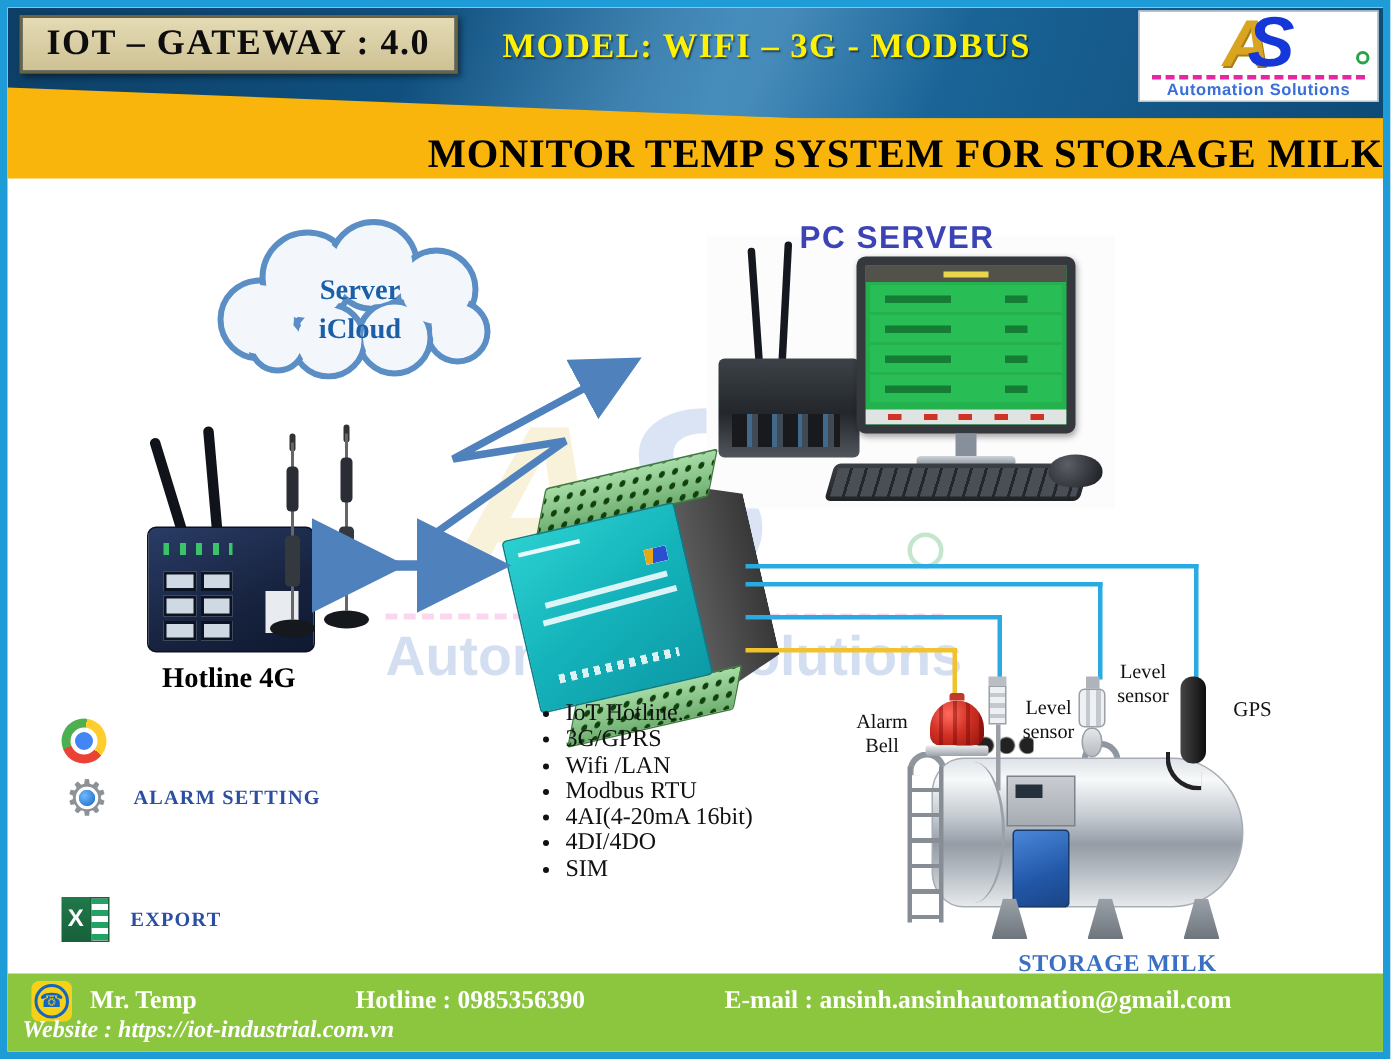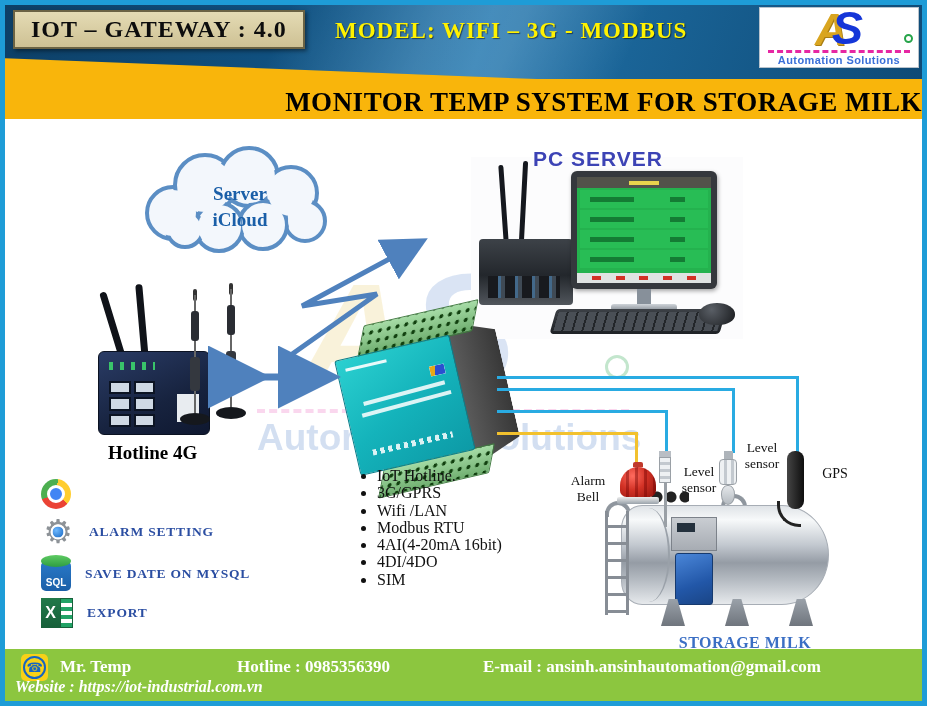--- a/index.html
+++ b/index.html
@@ -407,28 +407,20 @@
   </div>
   <div class="tank-label">STORAGE MILK</div>
 
   <div class="sw-row" style="top:474px">
     <i class="chrome-icon"></i>
   </div>
   <div class="sw-row" style="top:510px">
     <span class="gear-icon">⚙</span>
     <span class="sw-label">ALARM  SETTING</span>
   </div>
-  <div class="sw-row" style="top:550px">
-    <span class="sql-icon">
-      <i class="sql-body"></i>
-        <i class="sql-top"></i>
-      <span class="sql-text">SQL</span>
-    </span>
-    <span class="sw-label">SAVE DATE ON MYSQL</span>
-  </div>
   <div class="sw-row" style="top:593px">
     <span class="excel-icon">
       <span class="xl-left">X</span>
       <span class="xl-right"></span>
     </span>
     <span class="sw-label">EXPORT</span>
   </div>
 
   <ul class="features-list">
     <li>IoT Hotline.</li>

